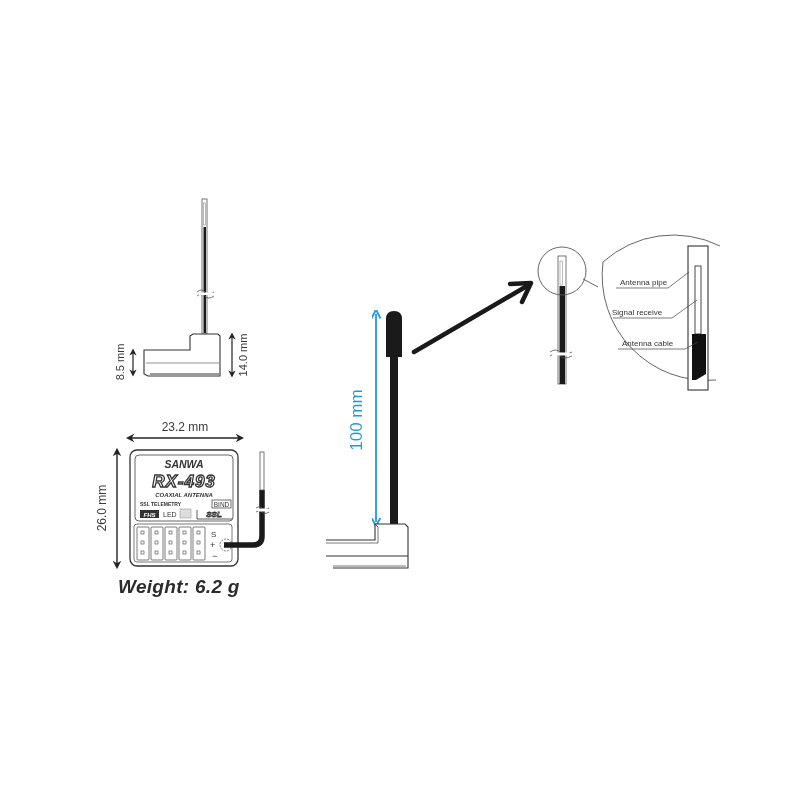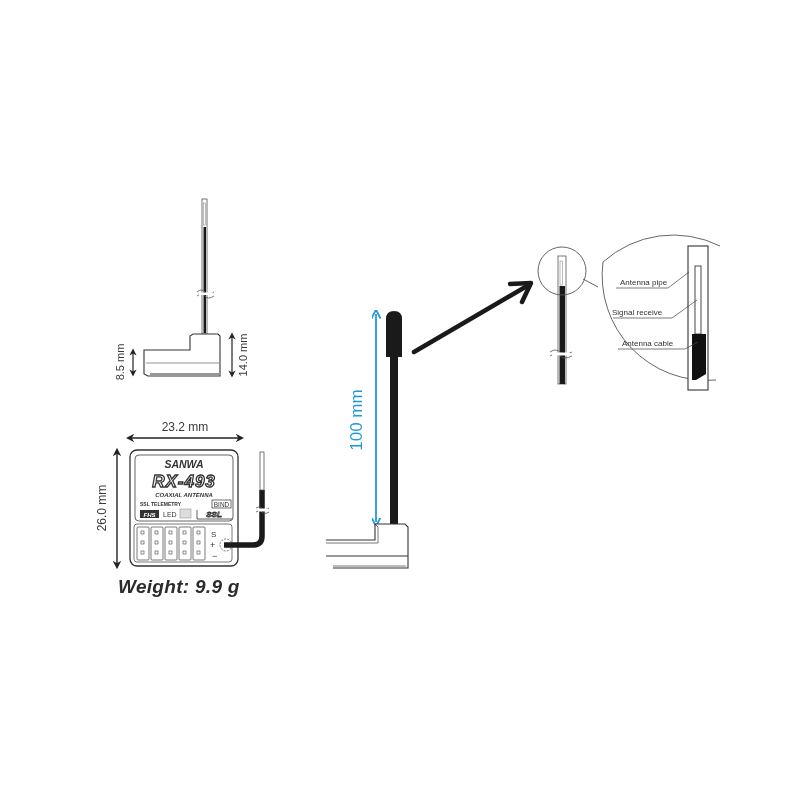--- a/index.html
+++ b/index.html
@@ -151,13 +151,13 @@
 
     <path d="M616,288 L668,288 L689,272" fill="none" stroke="#444" stroke-width="0.7"></path>
     <path d="M613,318 L672,318 L697,300" fill="none" stroke="#444" stroke-width="0.7"></path>
     <path d="M618,349 L685,349 L698,342" fill="none" stroke="#444" stroke-width="0.7"></path>
     <text x="620" y="285" font-size="8" fill="#333">Antenna pipe</text>
     <text x="612" y="315" font-size="8" fill="#333">Signal receive</text>
     <text x="622" y="346" font-size="8" fill="#333">Antenna cable</text>
   </g>
 </svg>
 
-<div class="weight">Weight: 9.9 g</div>
+<div class="weight">Weight: 6.2 g</div>
 
 </body></html>

